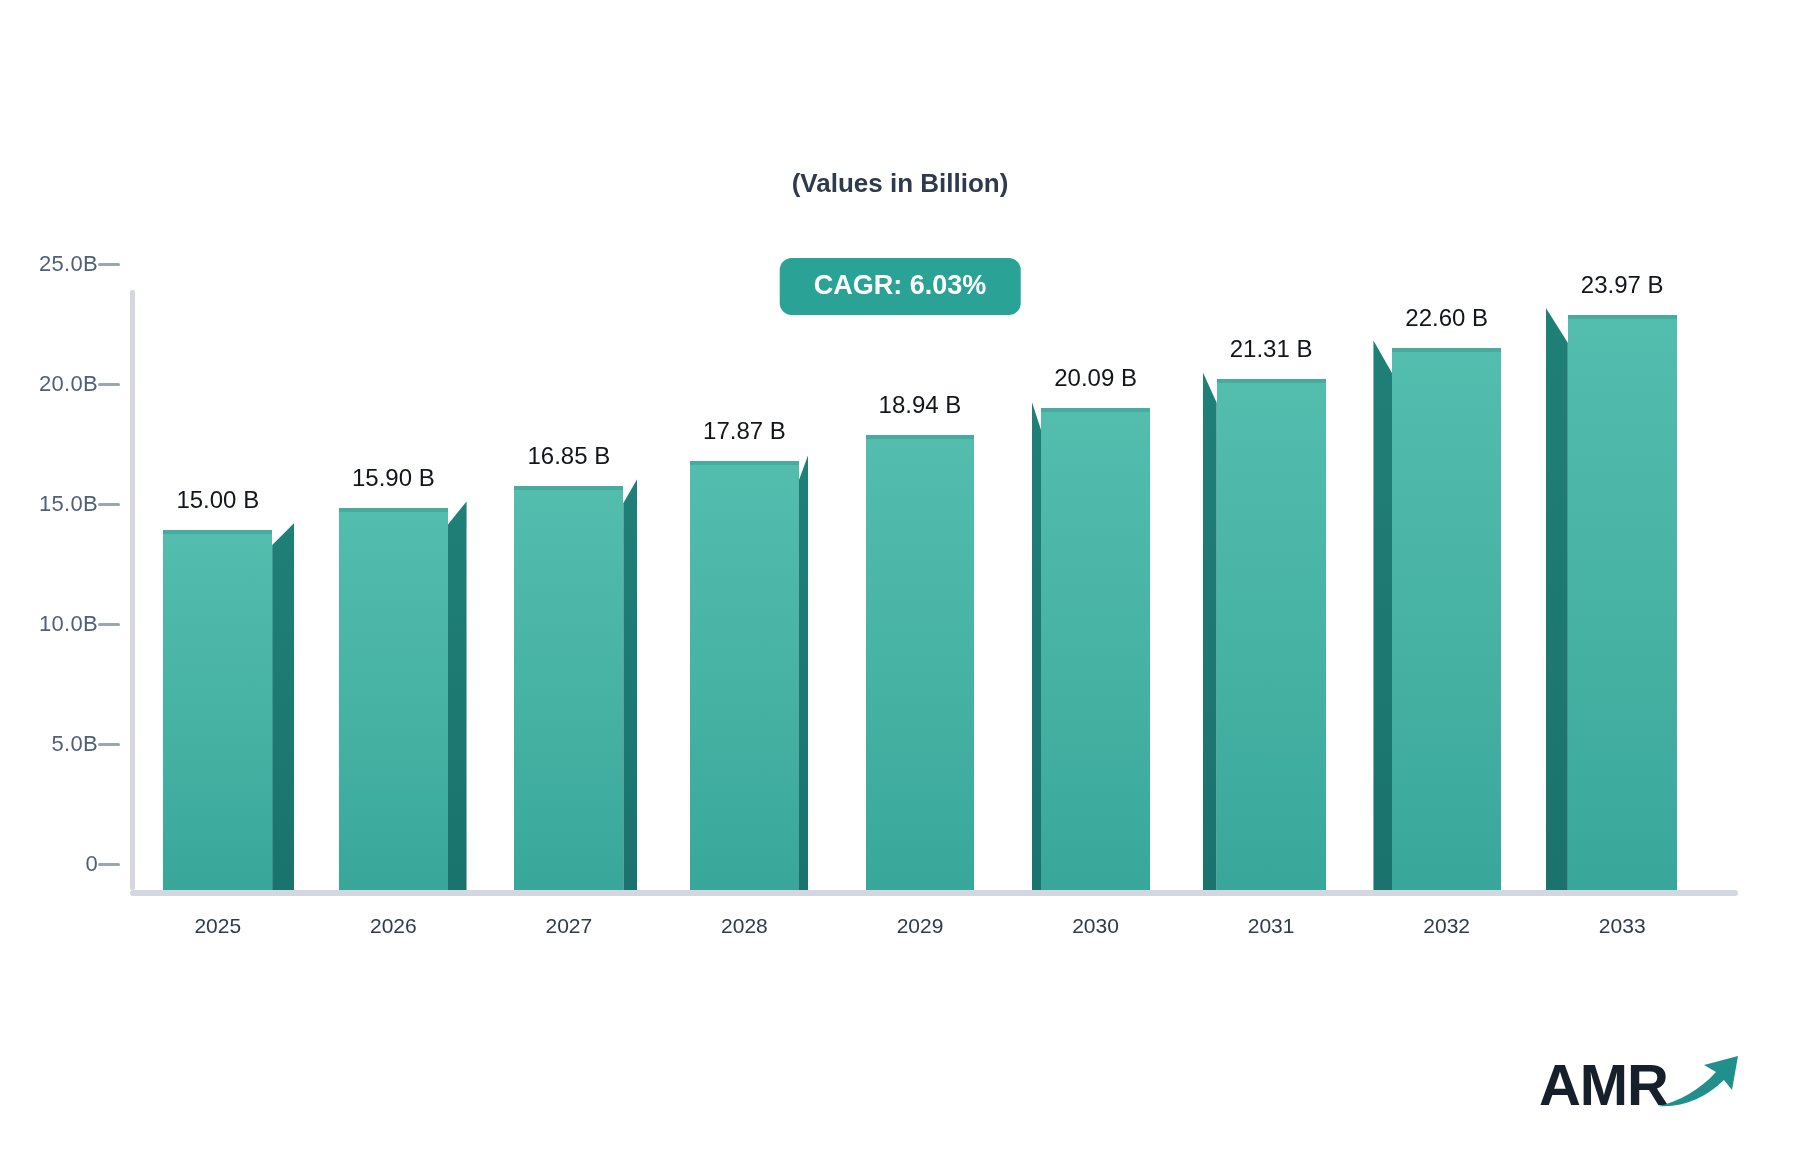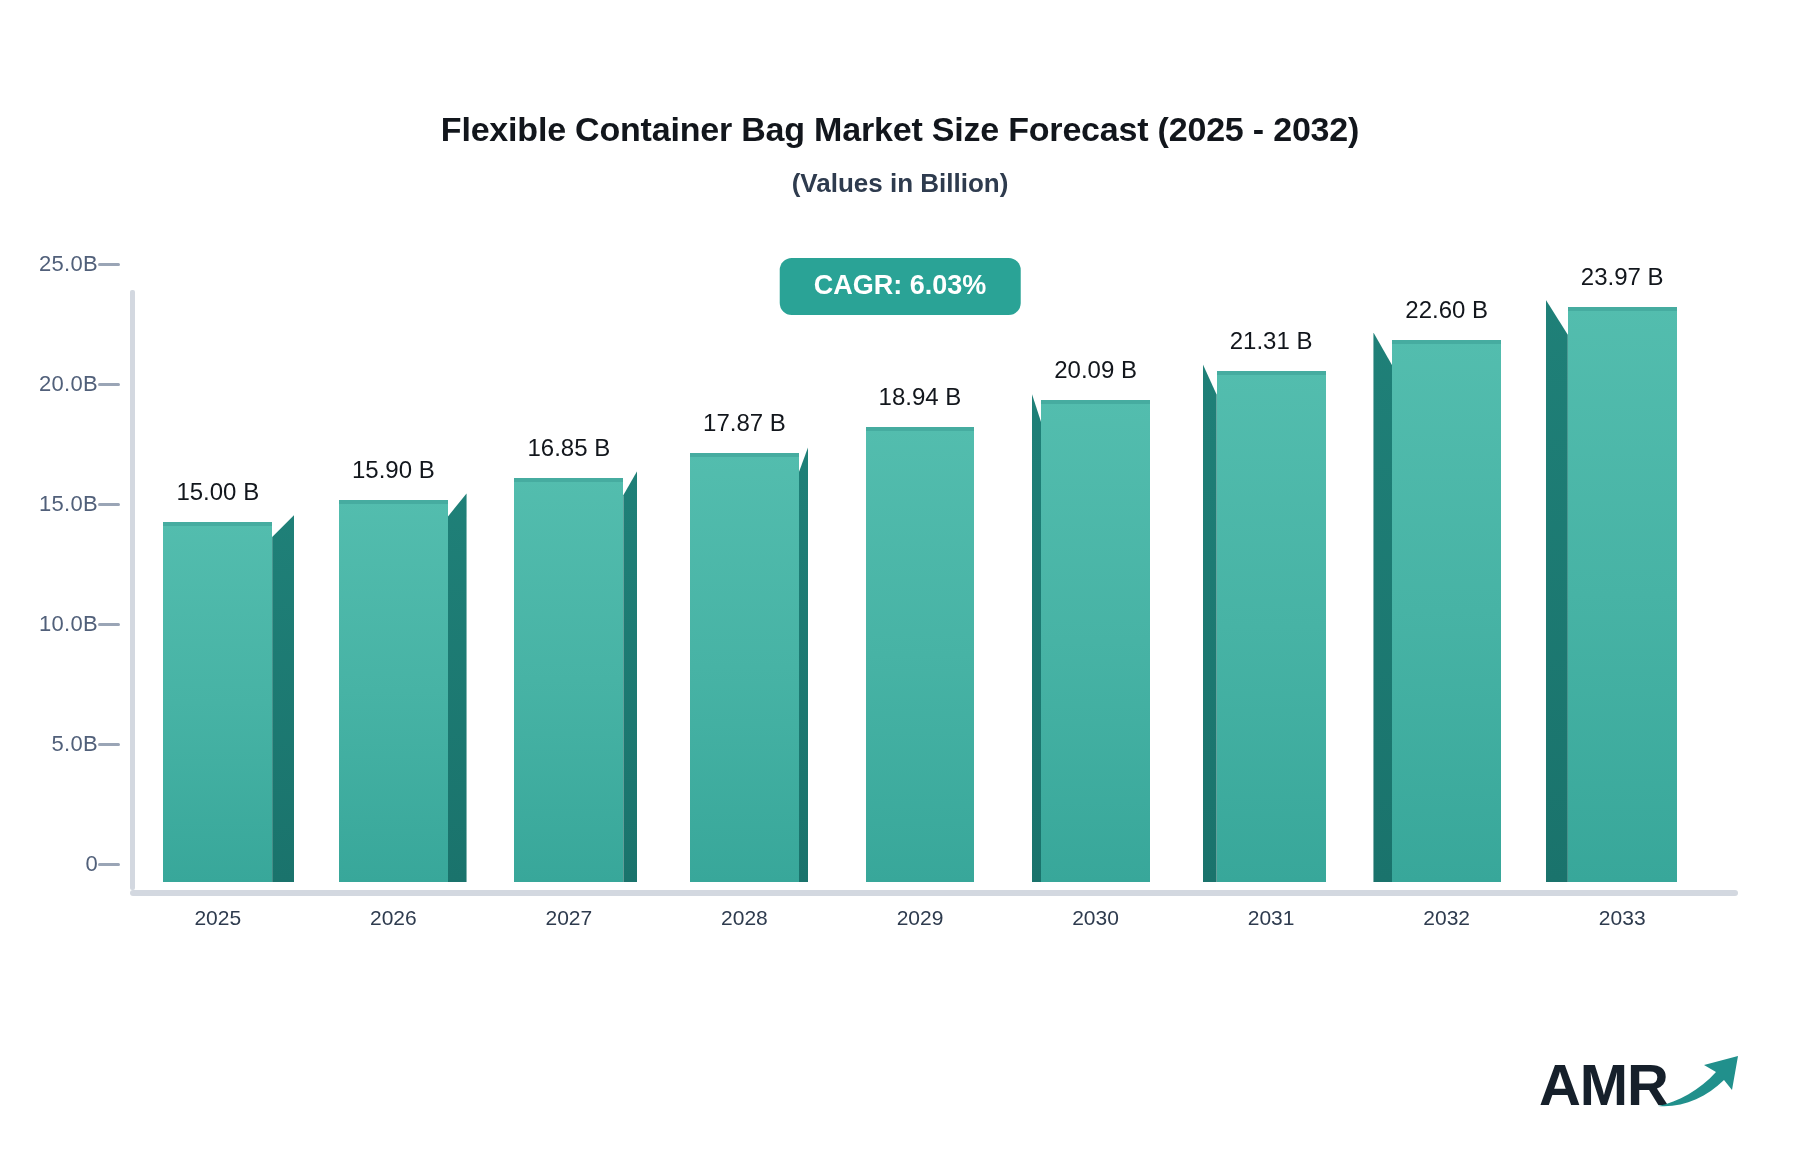--- a/index.html
+++ b/index.html
@@ -115,21 +115,21 @@
   }
 
   
   .bar-slot {
     position: absolute;
     bottom: 0;
     height: 100%;
   }
   .bar-wrap {
     position: absolute;
-    bottom: 8px;
+    bottom: 0;
     left: 0;
     right: 0;
     height: 100%;
   }
   .bar {
     position: absolute;
     bottom: 0;
     left: 0;
     width: 100%;
     background: linear-gradient(180deg, #53bdae 0%, #47b3a5 45%, #3aa99b 100%);
@@ -196,21 +196,20 @@
   #logo-arrow {
     margin-left: -12px;
     margin-bottom: 2px;
   }
 </style>
 </head>
 <body>
 
 <div id="canvas">
 
-  <div id="title">Flexible Container Bag Market Size Forecast (2025 - 2032)</div>
   <div id="subtitle">(Values in Billion)</div>
 
   <div id="cagr-badge">CAGR: 6.03%</div>
 
   <div id="plot">
     <div id="y-axis-line"></div>
     <div id="x-axis-line"></div>
     <div id="y-ticks">
         <div class="y-tick" style="bottom: 600px;">
           <span class="lbl">25.0B</span>

